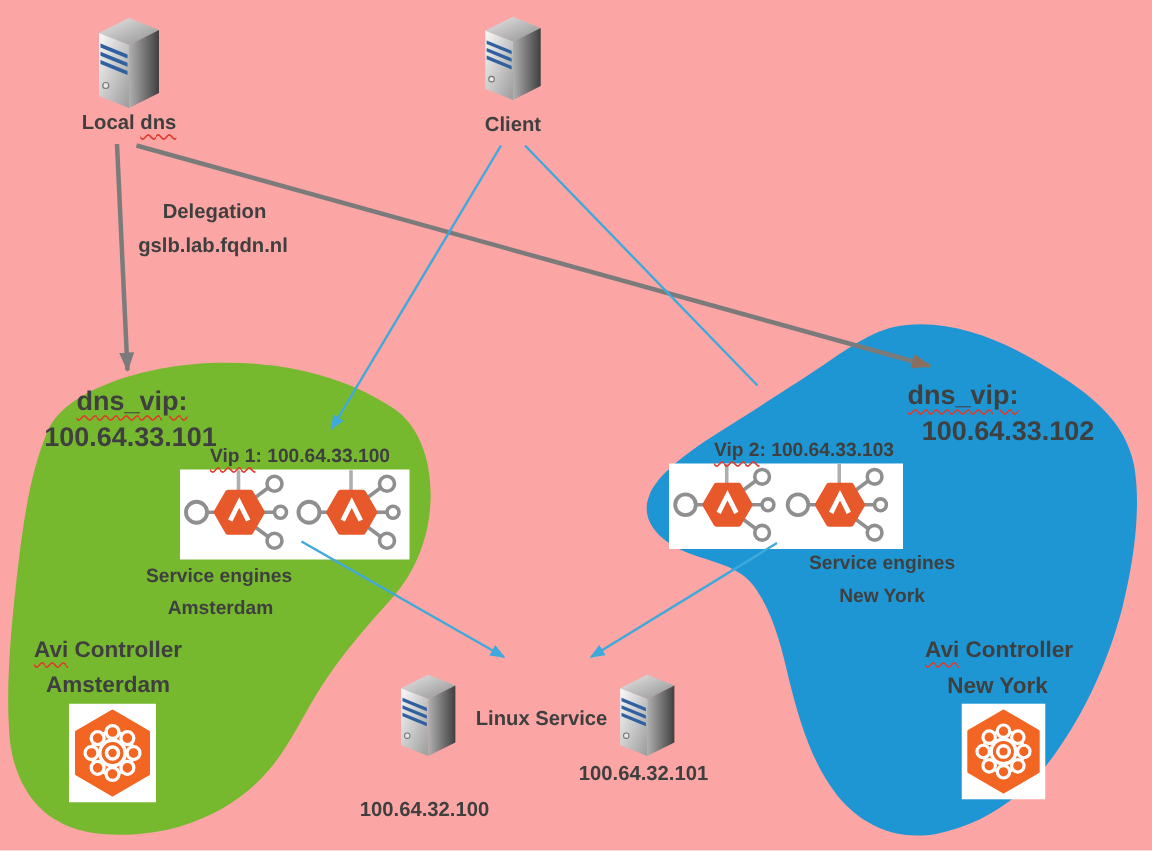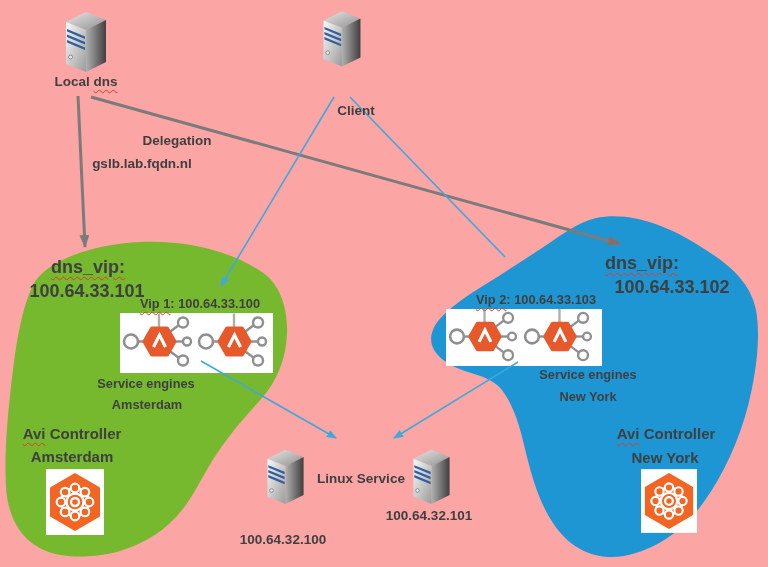--- a/index.html
+++ b/index.html
@@ -121,23 +121,23 @@
     <use href="#se-icon" x="121" y="313" width="76" height="57"></use>
     <use href="#se-icon" x="196" y="313" width="76" height="57"></use>
     <use href="#se-icon" x="447" y="309" width="75" height="55"></use>
     <use href="#se-icon" x="522" y="309" width="75" height="55"></use>
 
     <use href="#avi-logo" x="46" y="469" width="58" height="66"></use>
     <use href="#avi-logo" x="641" y="468" width="56" height="66"></use>
   </svg>
 
   <div class="label fs-node" style="left:86px;top:75px;"><span>Local</span> <span class="squig">dns</span></div>
-  <div class="label fs-node" style="left:356px;top:76px;margin-top:28px;">Client</div>
+  <div class="label fs-node" style="left:342px;top:76px;">Client</div>
 
-  <div class="label fs-node" style="left:143px;top:134px;margin-left:34px;">Delegation</div>
+  <div class="label fs-node" style="left:143px;top:134px;">Delegation</div>
   <div class="label fs-node" style="left:142px;top:157px;">gslb.lab.fqdn.nl</div>
 
   <div class="label fs-ip squig" style="left:88px;top:258px;">dns_vip:</div>
   <div class="label fs-ip" style="left:87px;top:282px;">100.64.33.101</div>
   <div class="label fs-vip" style="left:200px;top:297px;"><span class="squig">Vip 1</span><span>: 100.64.33.100</span></div>
   <div class="label fs-se" style="left:146px;top:377px;">Service engines</div>
   <div class="label fs-se" style="left:147px;top:398px;">Amsterdam</div>
   <div class="label fs-ctrl" style="left:72px;top:426px;"><span class="squig">Avi</span> <span>Controller</span></div>
   <div class="label fs-ctrl" style="left:72px;top:449px;">Amsterdam</div>
 

